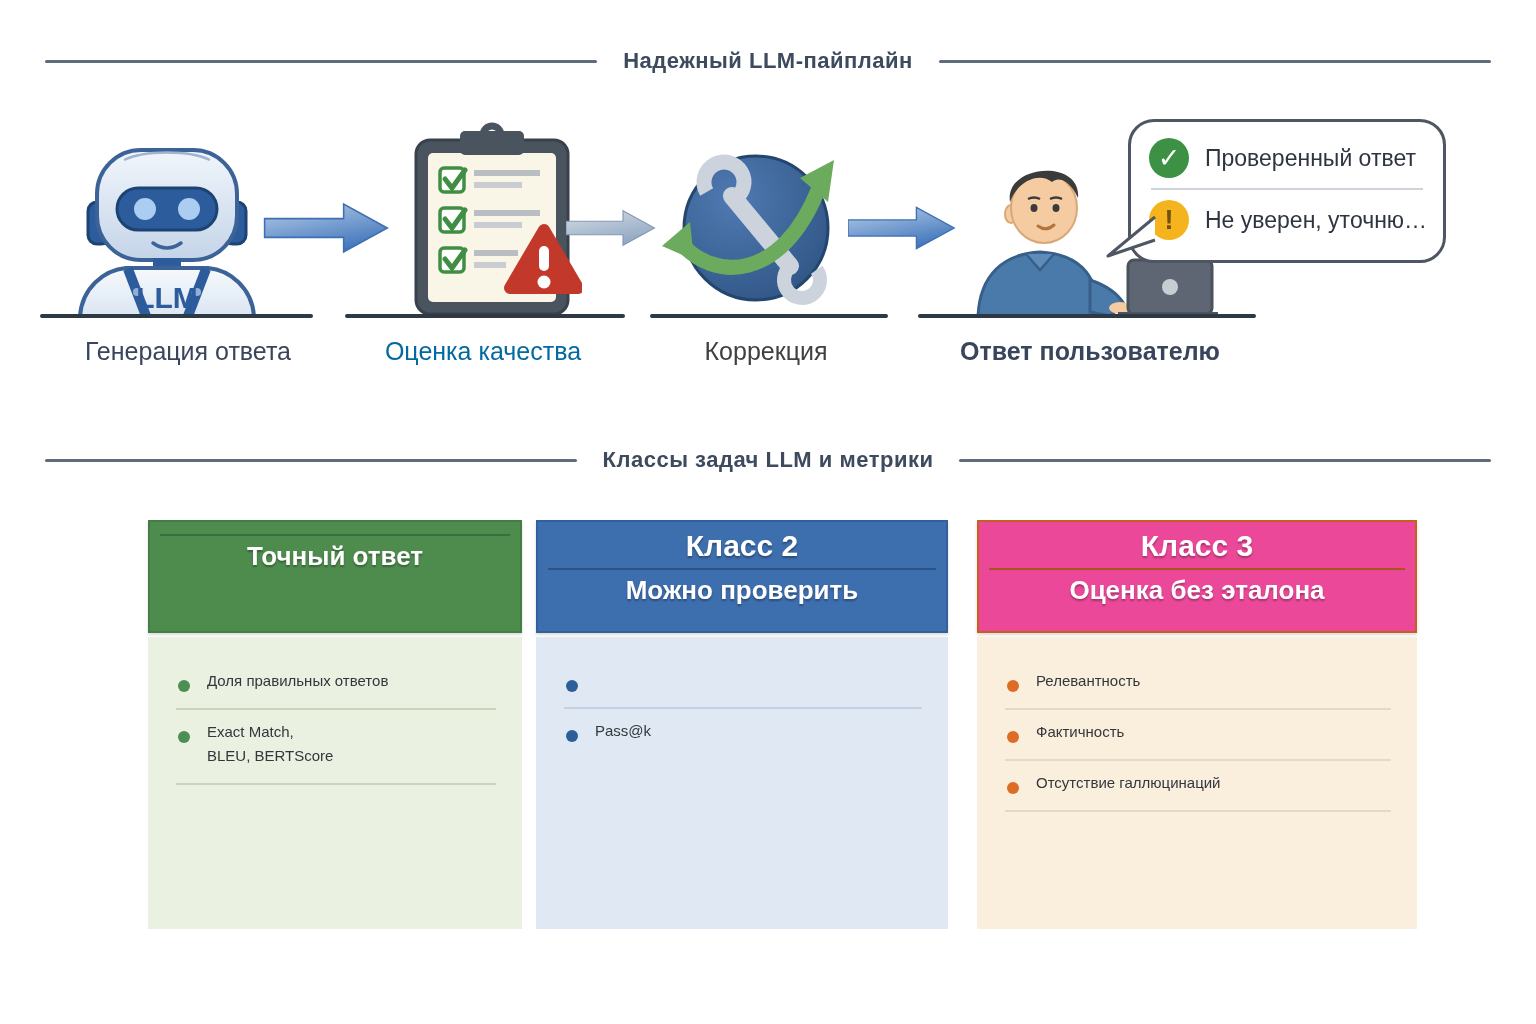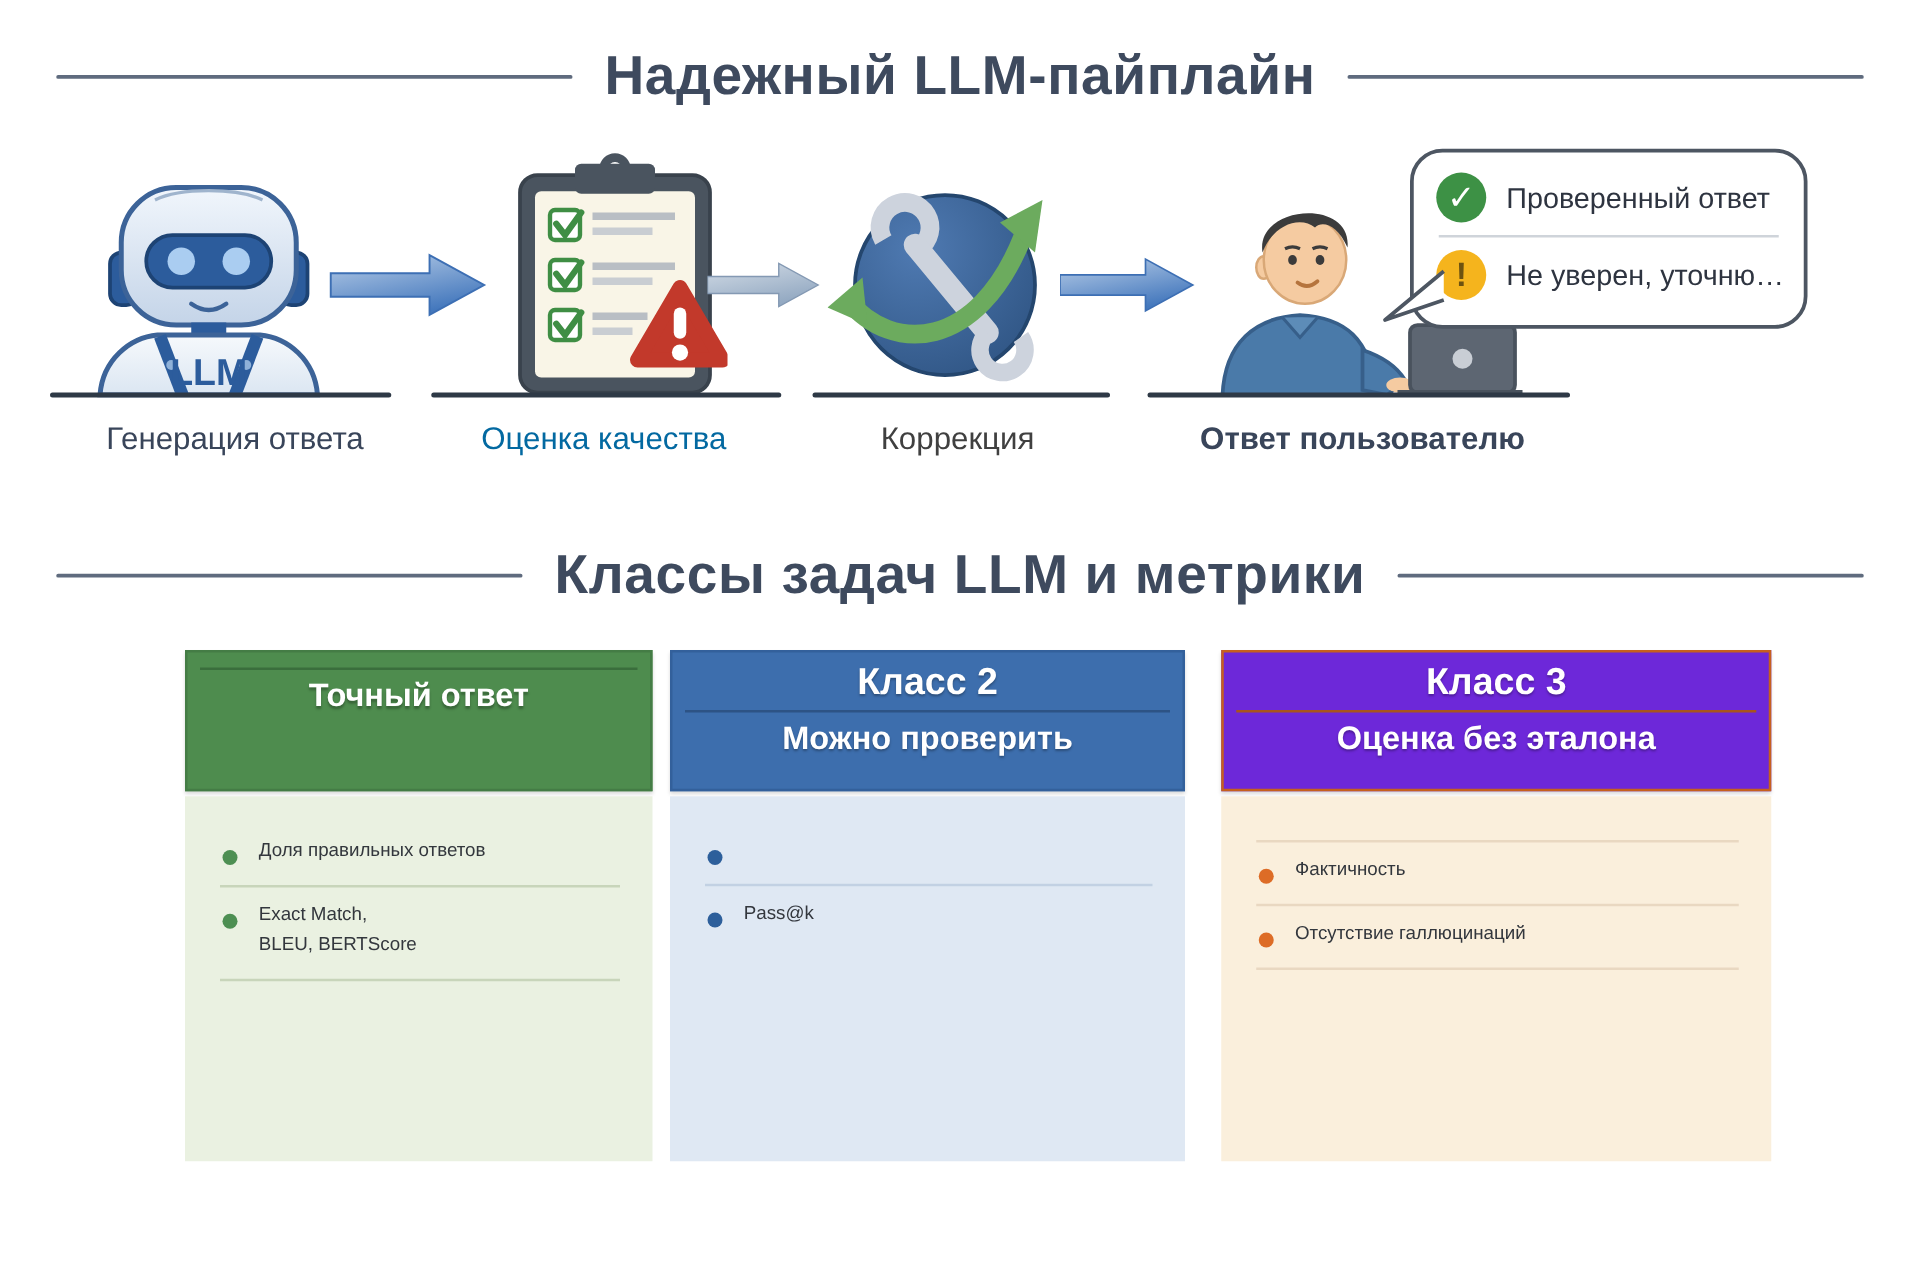--- a/index.html
+++ b/index.html
@@ -3,21 +3,21 @@
 <meta charset="utf-8">
 <style>
   * { margin:0; padding:0; box-sizing:border-box; }
   html,body { background:#ffffff; }
   body { font-family:"Liberation Sans","DejaVu Sans",sans-serif; }
   .canvas { position:relative; width:1536px; height:1024px; background:#fff; overflow:hidden; }
 
   
   .sec-title { position:absolute; left:0; width:100%; display:flex; align-items:center; padding:0 45px; }
   .sec-title .rule { flex:1; height:3px; border-radius:2px; }
-  .sec-title h1 { font-size:44px; font-weight:bold; margin:0 26px; white-space:nowrap; letter-spacing:.5px; }
+  .sec-title h1 { font-size:22px; font-weight:bold; margin:0 26px; white-space:nowrap; letter-spacing:.5px; }
   #title1 { top:38px; height:46px; }
   #title2 { top:437px; height:46px; }
 
   
   .station-svg { position:absolute; }
   .step-label { position:absolute; top:337px; transform:translateX(-50%); font-size:25px; white-space:nowrap; }
   .step-label.bold { font-weight:bold; }
   .baseline { position:absolute; top:314px; height:4px; border-radius:2px; }
 
   
@@ -238,26 +238,30 @@
       </div>
       <div class="item-divider" style="background-color: rgb(194, 209, 227);"></div>
       <div class="item">
         <span class="dot" style="background-color: rgb(45, 95, 155);"></span>
         <span class="item-text">Pass@k</span>
       </div>
     </div>
   </div>
 
   <div class="col" style="left:977px;width:440px;">
-    <div class="col-header" style="background-color: #6d28d9; border-color: rgb(198, 95, 31);">
+    <div class="col-header" style="background-color: #ec4899; border-color: rgb(198, 95, 31);">
       <div class="col-name">Класс 3</div>
       <div class="col-head-divider" style="background-color: rgb(168, 84, 28);"></div>
       <div class="col-subtitle">Оценка без эталона</div>
     </div>
     <div class="col-body" style="background-color: rgb(250, 239, 220);">
+      <div class="item">
+        <span class="dot" style="background-color: rgb(221, 108, 38);"></span>
+        <span class="item-text">Релевантность</span>
+      </div>
       <div class="item-divider" style="background-color: rgb(233, 216, 193);"></div>
       <div class="item">
         <span class="dot" style="background-color: rgb(221, 108, 38);"></span>
         <span class="item-text">Фактичность</span>
       </div>
       <div class="item-divider" style="background-color: rgb(233, 216, 193);"></div>
       <div class="item">
         <span class="dot" style="background-color: rgb(221, 108, 38);"></span>
         <span class="item-text">Отсутствие галлюцинаций</span>
       </div>

